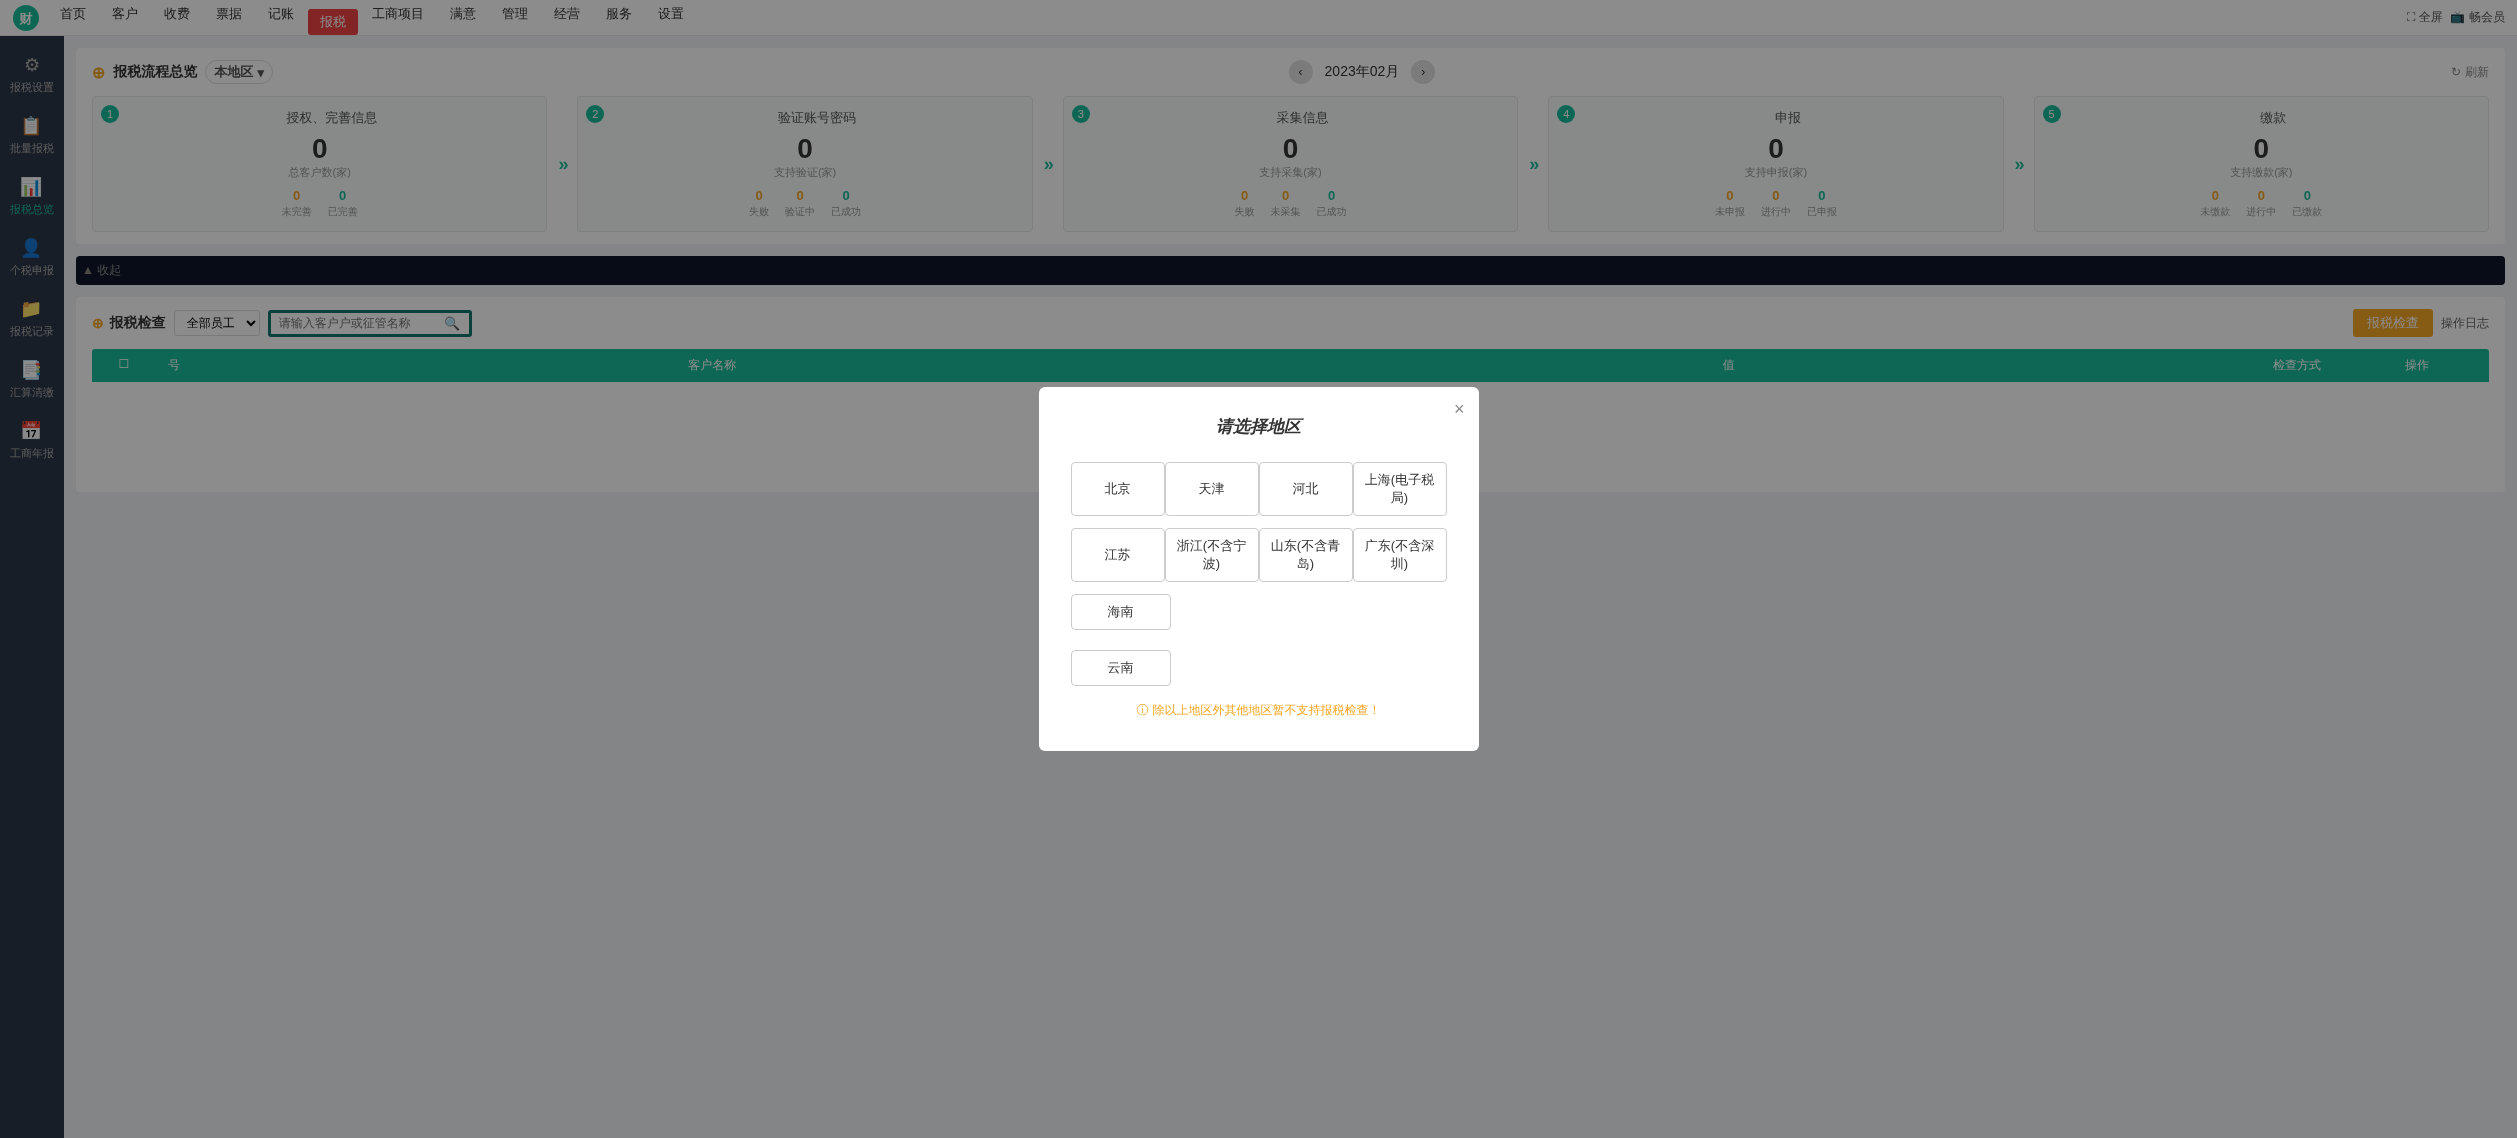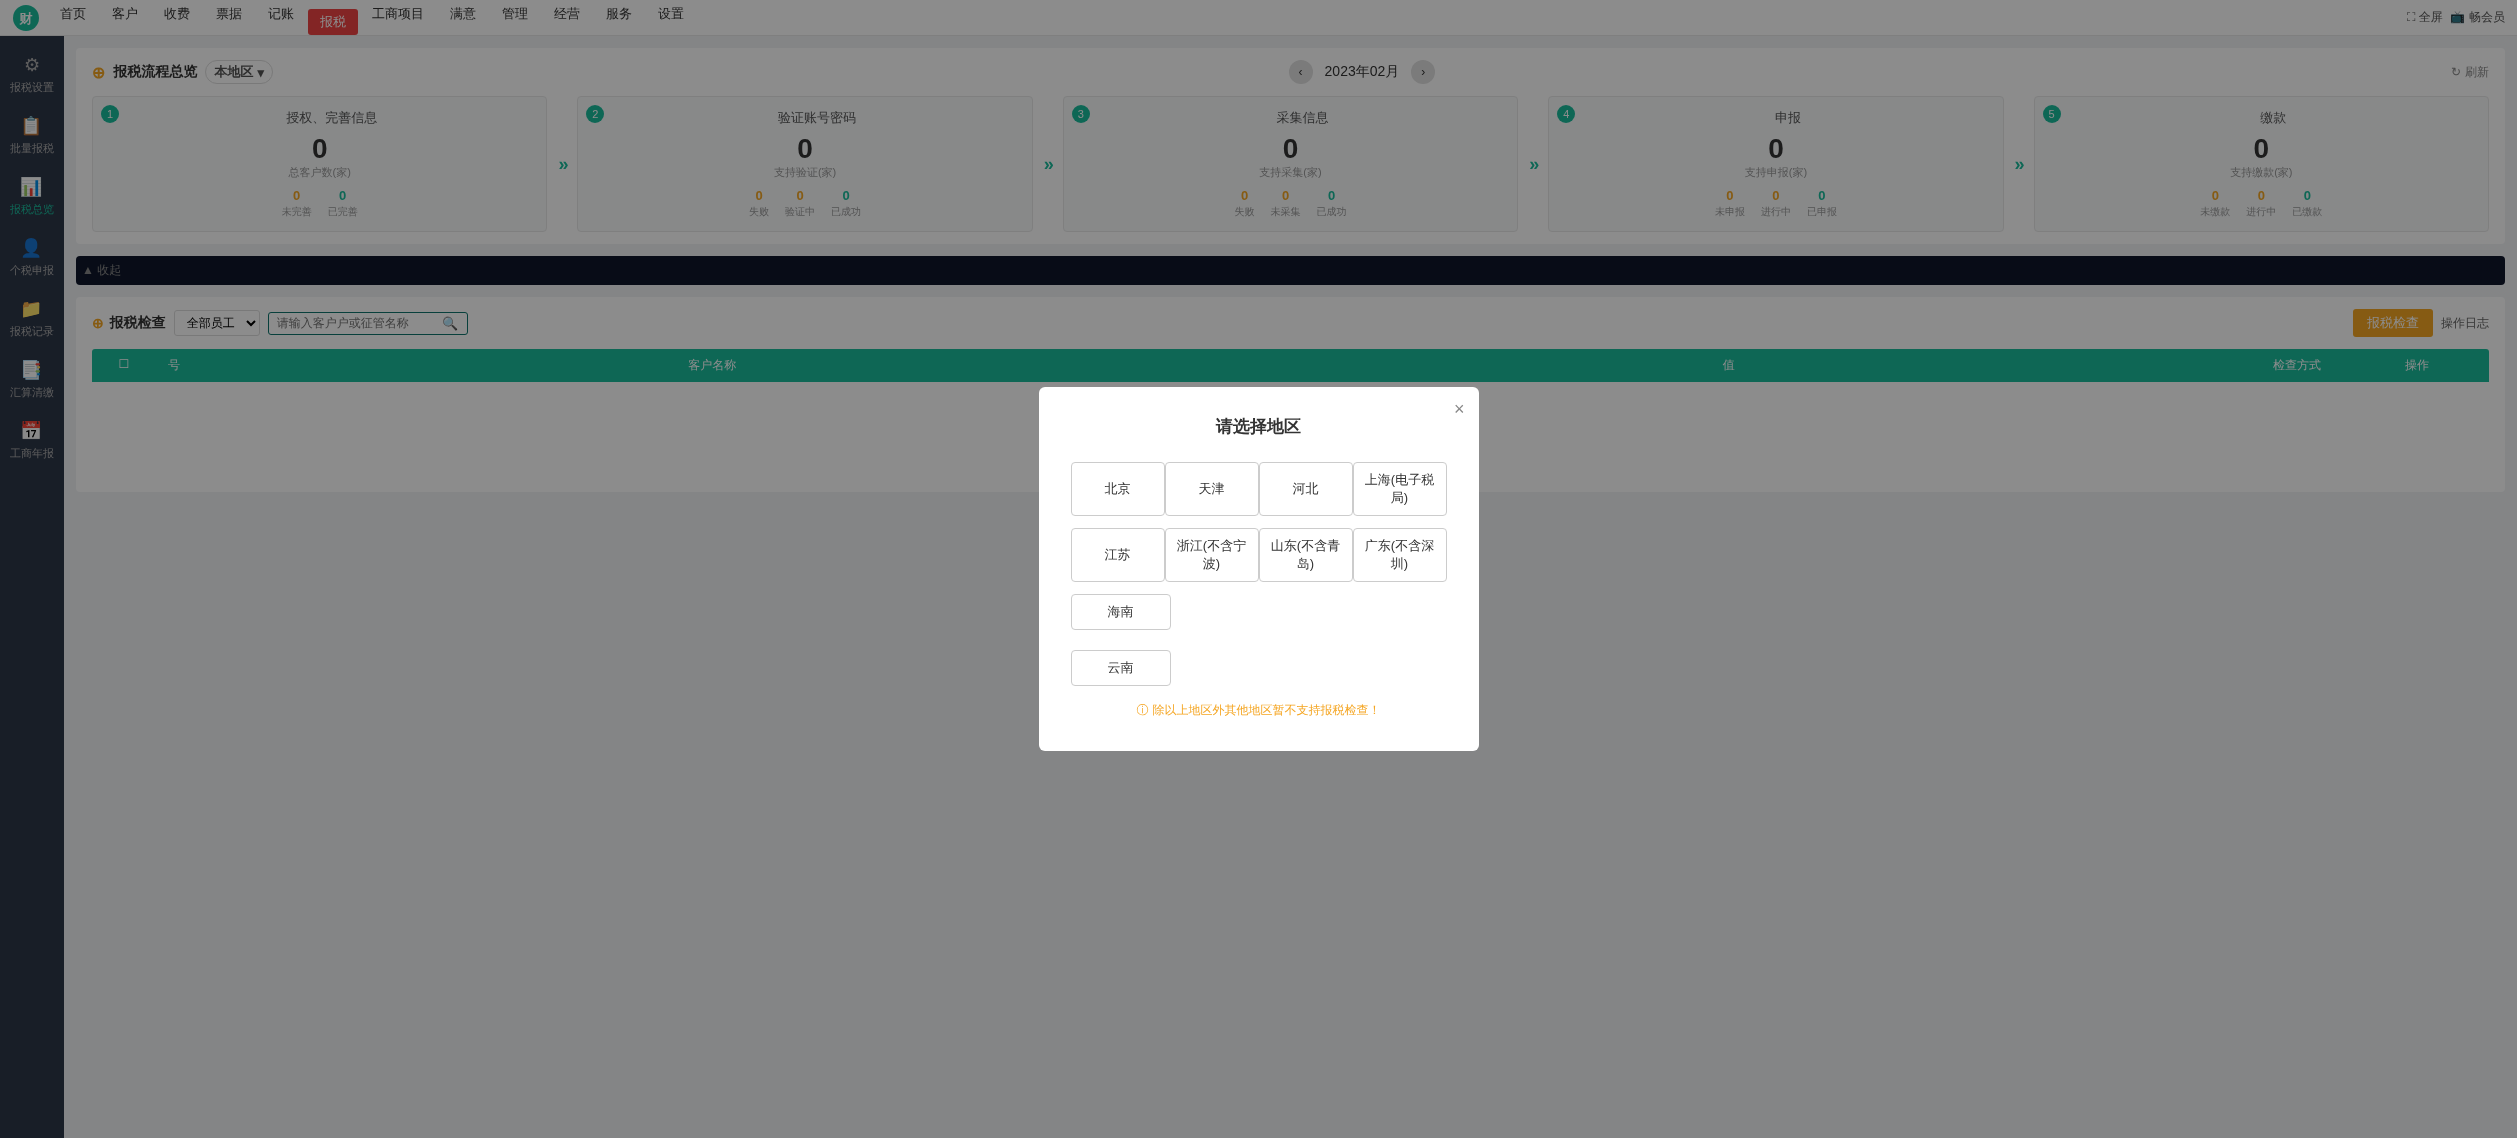--- a/index.html
+++ b/index.html
@@ -242,21 +242,21 @@
       padding: 4px 8px;
       border: 1px solid #ddd;
       border-radius: 3px;
       font-size: 12px;
       background: #fff;
       cursor: pointer;
     }
     .search-input-wrap {
       display: flex;
       align-items: center;
-      border: 1px solid #0f766e;
+      border: 3px solid #0f766e;
       border-radius: 3px;
       padding: 3px 8px;
       background: #fff;
       gap: 6px;
     }
     .search-input {
       border: none;
       outline: none;
       font-size: 12px;
       width: 160px;
@@ -325,20 +325,21 @@
       cursor: pointer;
       background: none;
       border: none;
     }
     .modal-title {
       font-size: 17px;
       font-weight: bold;
       text-align: center;
       margin-bottom: 24px;
       color: #333;
+      font-style: italic;
     }
     .region-grid {
       display: grid;
       grid-template-columns: repeat(4, 1fr);
       gap: 0;
       margin-bottom: 12px;
     }
     .region-grid-row2 {
       display: grid;
       grid-template-columns: repeat(4, 1fr);

